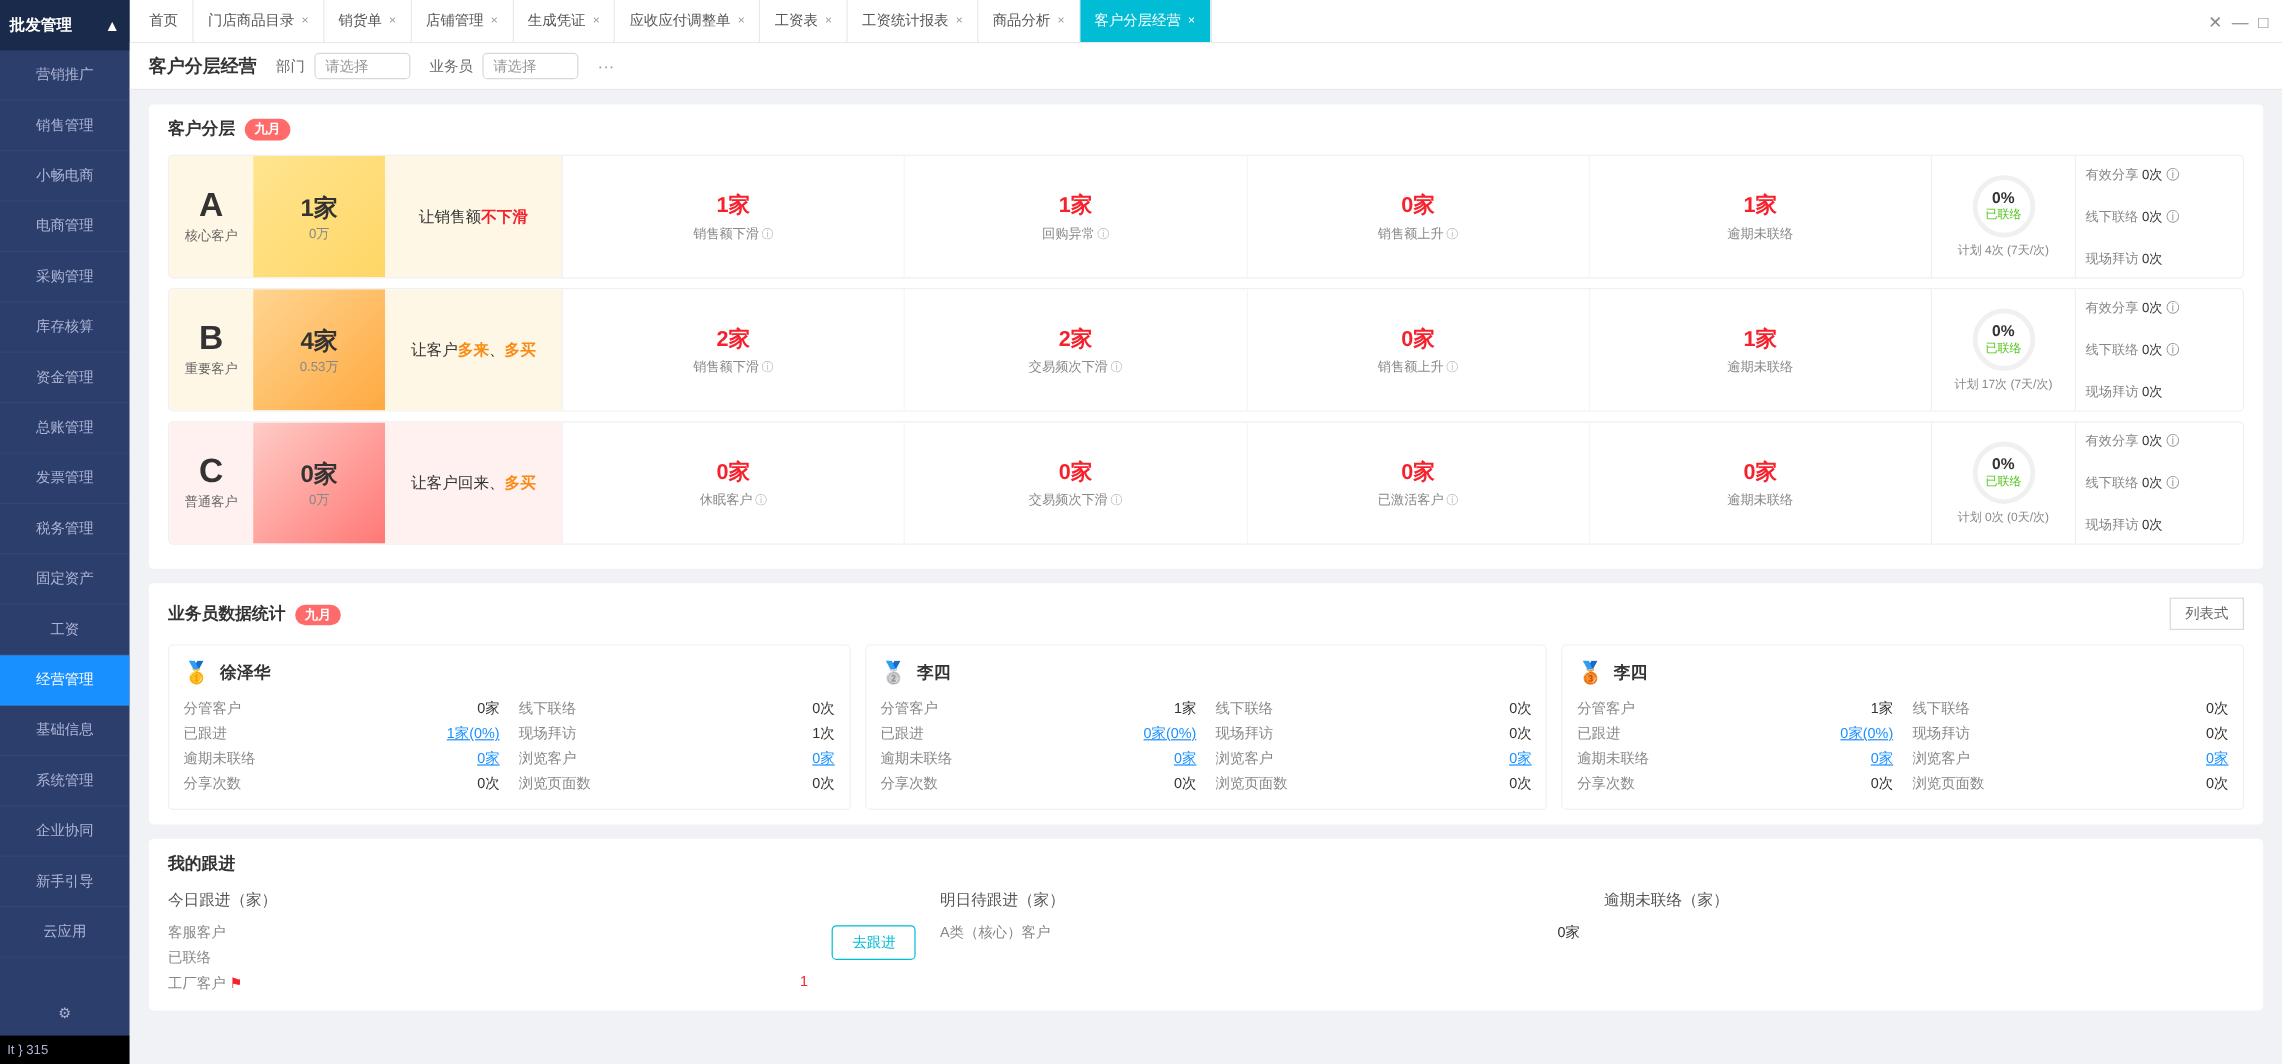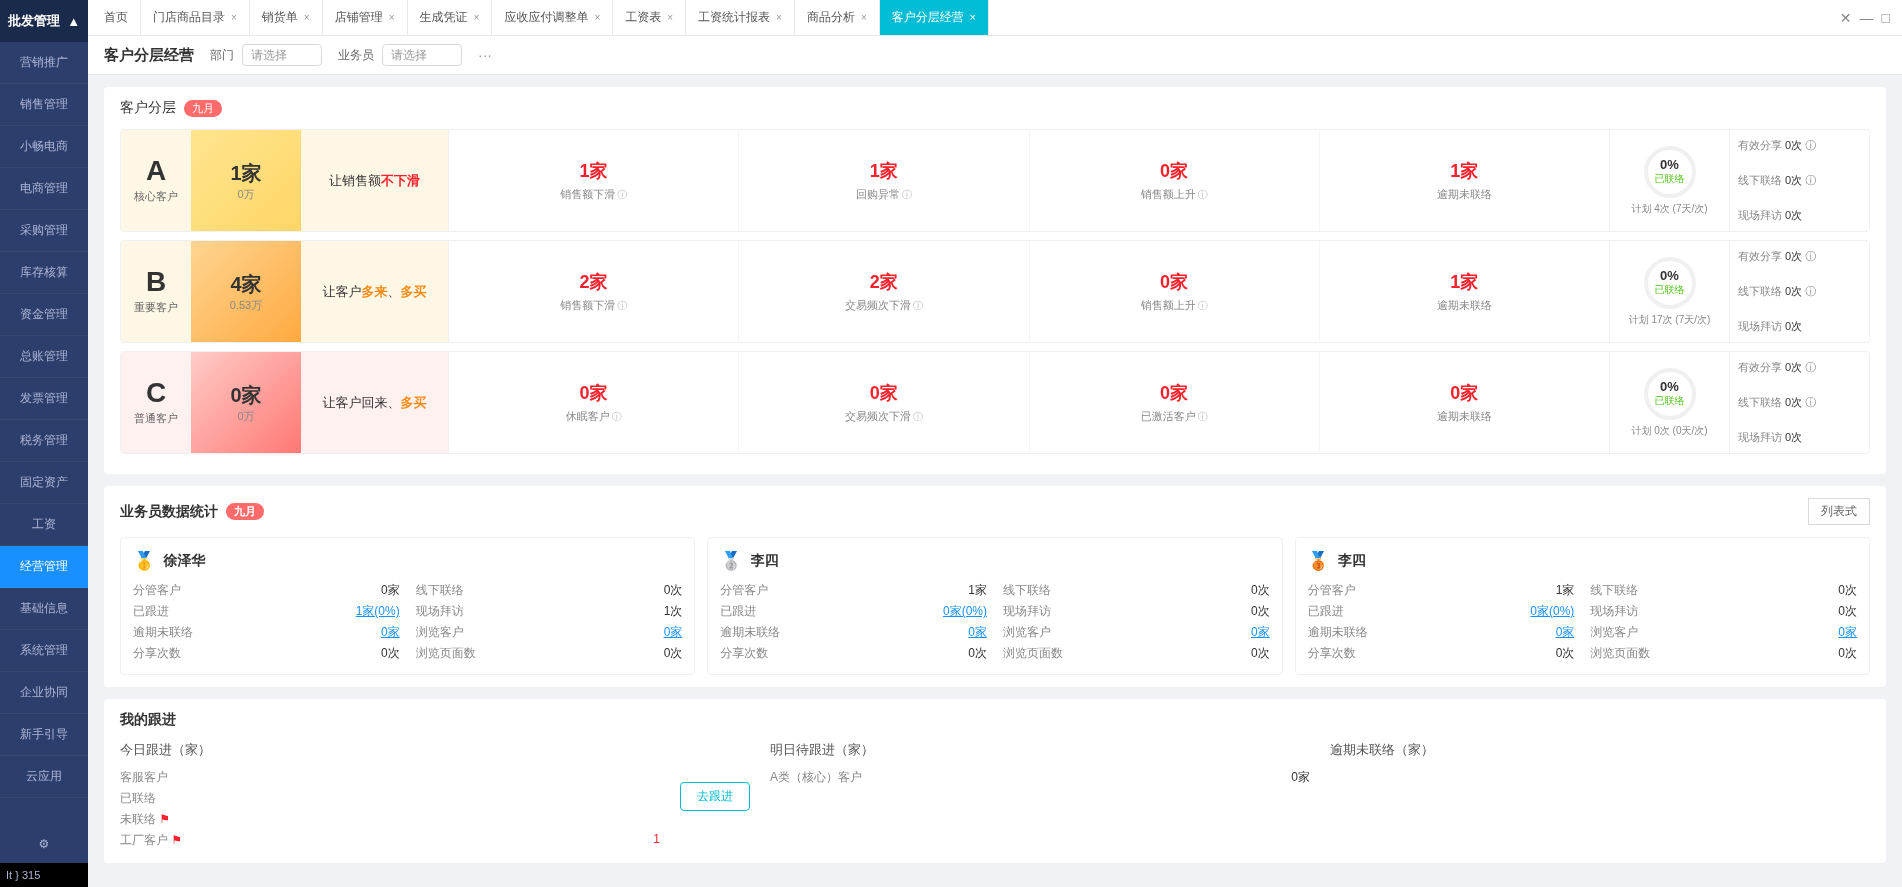--- a/index.html
+++ b/index.html
@@ -1,20 +1,20 @@
 <!DOCTYPE html>
 <html><head>
   <meta charset="utf-8">
   <style>
     * { box-sizing: border-box; margin: 0; padding: 0; }
     body { font-family: 'Microsoft YaHei', Arial, sans-serif; font-size: 12px; background: #f0f2f5; display: flex; height: 887px; overflow: hidden; }
 
     
     .sidebar {
-      width: 88px;
+      width: 108px;
       background: #2c3e6b;
       color: #fff;
       display: flex;
       flex-direction: column;
       flex-shrink: 0;
       height: 100%;
       overflow-y: auto;
     }
     .sidebar-header {
       background: #1a2a4a;
@@ -134,25 +134,24 @@
 
     
     .section-card {
       background: #fff;
       border-radius: 4px;
       margin-bottom: 12px;
       padding: 12px 16px;
     }
     .section-title {
       font-size: 14px;
-      font-weight: normal;
+      font-weight: bold;
       color: #333;
       margin-bottom: 12px;
       display: flex;
-      align-items: center;
       gap: 8px;
     }
     .month-badge {
       background: #ff6b6b;
       color: #fff;
       border-radius: 10px;
       padding: 1px 8px;
       font-size: 11px;
     }
 
@@ -285,21 +284,21 @@
       display: flex;
       align-items: center;
       justify-content: space-between;
       margin-bottom: 12px;
     }
     .salesperson-title {
       font-size: 14px;
       font-weight: bold;
       color: #333;
       display: flex;
-      align-items: center;
+      align-items: flex-end;
       gap: 8px;
     }
     .list-view-btn {
       border: 1px solid #d9d9d9;
       border-radius: 0;
       padding: 4px 12px;
       font-size: 12px;
       color: #666;
       cursor: pointer;
       background: #fff;
@@ -719,24 +718,20 @@
           <div class="followup-col-title">今日跟进（家）</div>
           <div class="followup-sub-row">
               <span>客服客户</span>
               <span class="followup-sub-val"></span>
             </div>
           <div class="followup-sub-row">
               <span>已联络</span>
               <span class="followup-sub-val"></span>
             </div>
           <div class="followup-sub-row">
-              <span>未联络 <span style="color:#f5222d">⚑</span></span>
-              <span class="followup-sub-val"></span>
-            </div>
-          <div class="followup-sub-row">
               <span>工厂客户 <span style="color:#f5222d">⚑</span></span>
               <span class="followup-sub-val" style="color:#f5222d">1</span>
             </div>
         </div>
 
         <div style="display:flex; align-items:center; justify-content:center;">
           <button class="goto-btn">去跟进</button>
         </div>
 
         <div>

